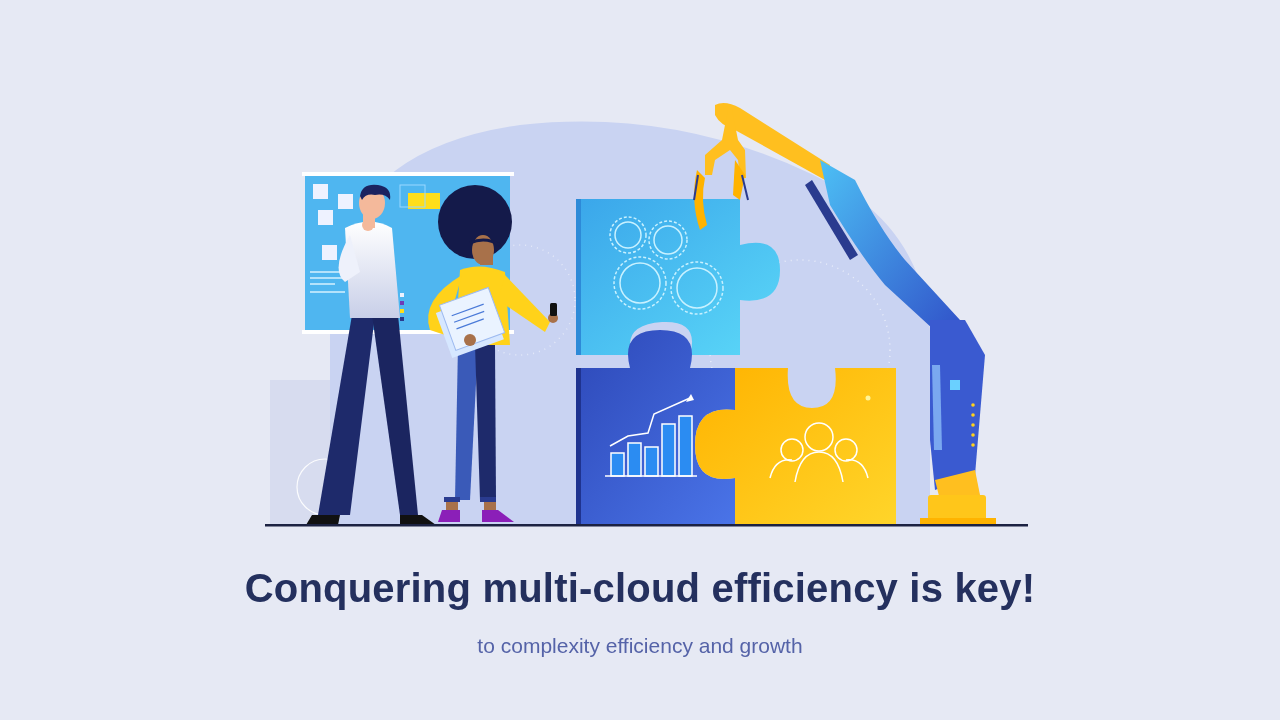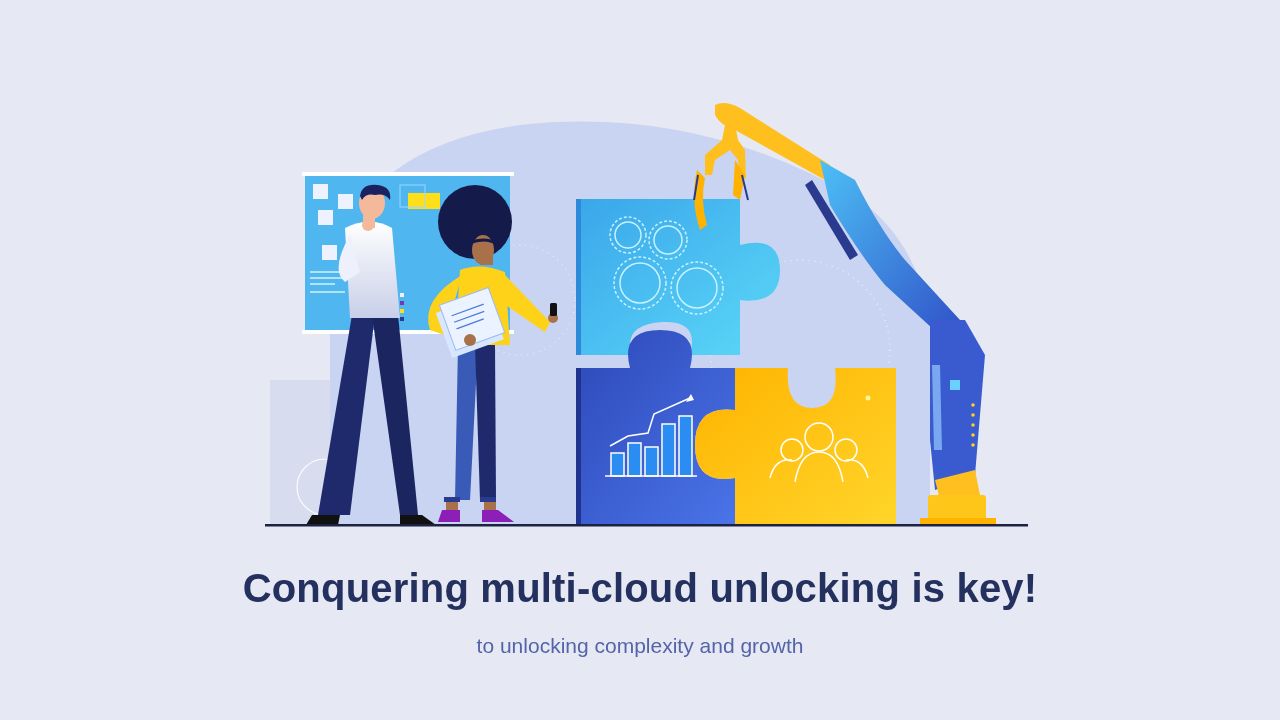--- a/index.html
+++ b/index.html
@@ -174,15 +174,15 @@
       <path d="M728 110 L722 140 L705 155 L705 175 L712 175 L715 160 L730 150 L738 160 L740 178 L746 178 L745 150 L738 140 L732 110 Z" fill="#ffbf1f"></path>
       <path d="M697 170 Q690 200 700 230 L707 225 Q700 200 705 178 Z" fill="#ffb300"></path>
       <path d="M735 160 L745 175 L740 200 L733 195 Z" fill="#ffb300"></path>
       <line x1="698" y1="175" x2="694" y2="200" stroke="#2a3b8f" stroke-width="2"></line>
       <line x1="742" y1="175" x2="748" y2="200" stroke="#2a3b8f" stroke-width="2"></line>
     </g>
 
     <rect x="265" y="524" width="763" height="2.5" fill="#1c2242"></rect>
   </svg>
 
-  <div class="headline">Conquering multi-cloud unlocking is key!</div>
-  <div class="subline">to unlocking complexity and growth</div>
+  <div class="headline">Conquering multi-cloud efficiency is key!</div>
+  <div class="subline">to complexity efficiency and growth</div>
 </div>
 
 </body></html>

